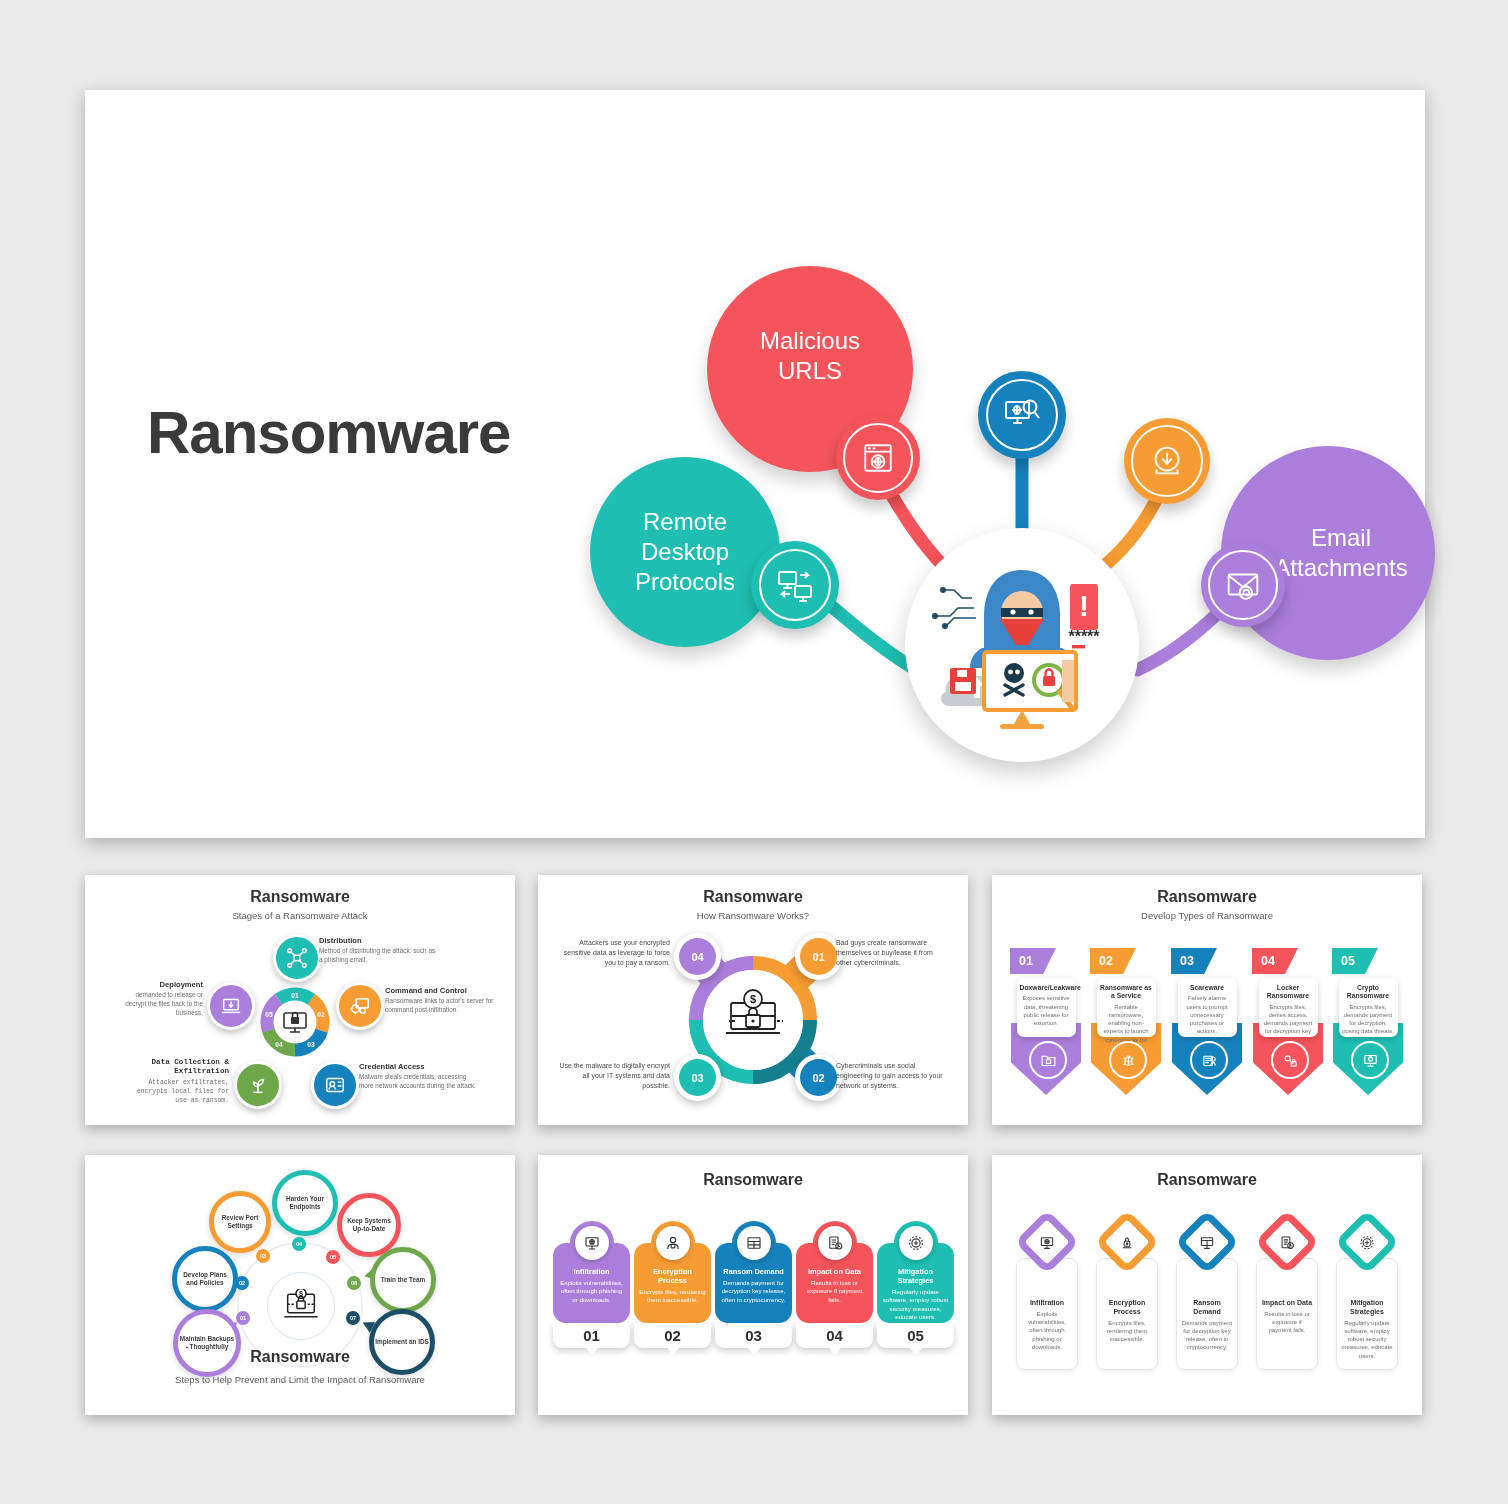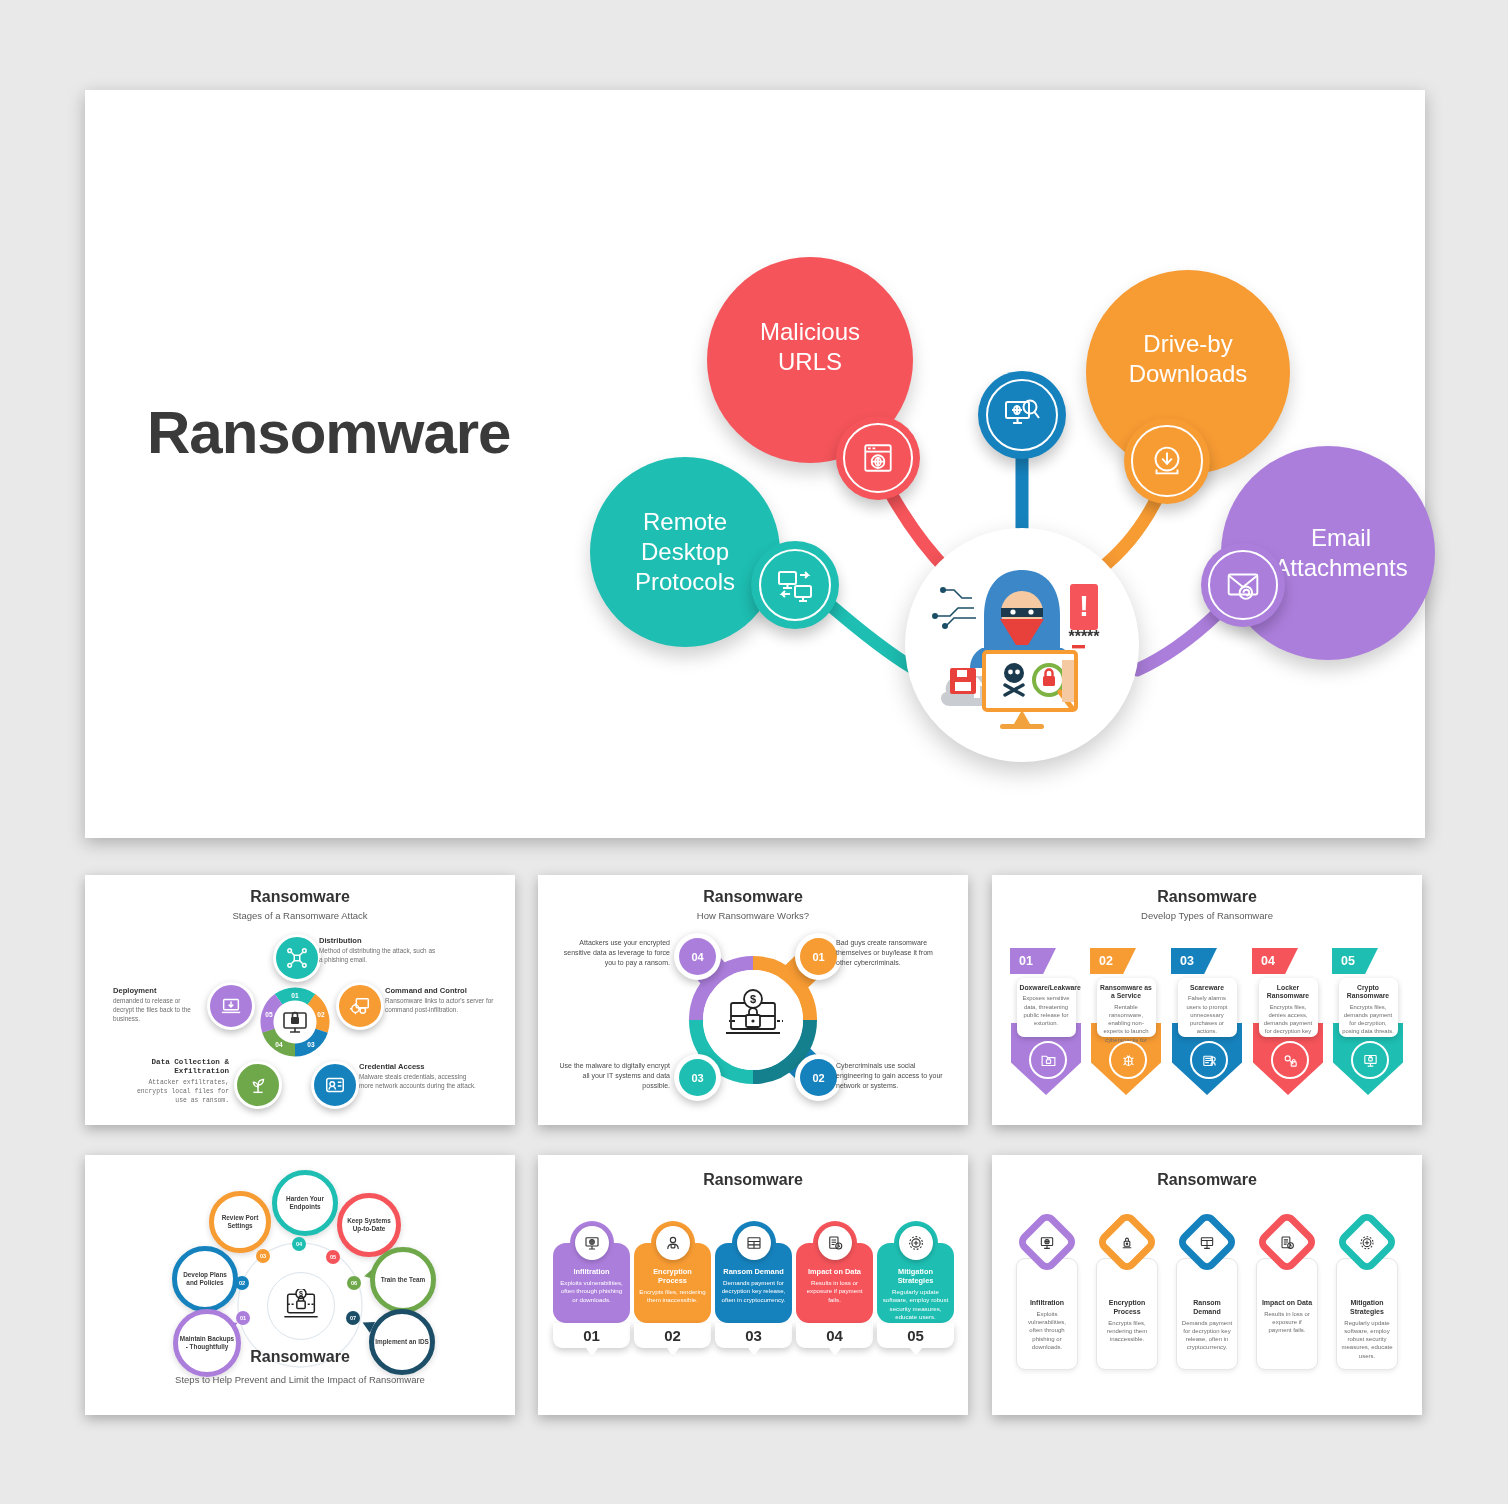--- a/index.html
+++ b/index.html
@@ -80,25 +80,22 @@
 <body>
 
 <div class="canvas">
 
   <div class="slide main-slide">
     <div class="abs main-title">Ransomware</div>
 
     <div class="abs bubble bg-teal" style="left:505px;top:367px;width:190px;height:190px;">
       <div class="lbl" style="width:135px;">Remote Desktop Protocols</div>
     </div>
-    <div class="abs bubble bg-red" style="left:622px;top:167px;width:206px;height:206px;">
+    <div class="abs bubble bg-red" style="left:622px;top:176px;width:206px;height:206px;">
       <div class="lbl" style="width:120px;margin-bottom:26px;">Malicious URLS</div>
-    </div>
-    <div class="abs bubble bg-orange" style="left:1001px;top:180px;width:204px;height:204px;">
-      <div class="lbl" style="width:160px;margin-bottom:26px;">Drive-by Downloads</div>
     </div>
     <div class="abs bubble bg-purple" style="left:1136px;top:356px;width:214px;height:214px;">
       <div class="lbl" style="width:170px;margin-left:26px;">Email Attachments</div>
     </div>
 
     <svg class="abs" style="left:0;top:0;" width="1340" height="748">
       <path d="M 745,515 Q 795,558 828,578" stroke="#1EBEB2" stroke-width="13" fill="none" stroke-linecap="round"></path>
       <path d="M 805,402 Q 832,450 864,482" stroke="#F4545A" stroke-width="13" fill="none" stroke-linecap="round"></path>
       <path d="M 937,366 L 937,444" stroke="#1682BD" stroke-width="13" fill="none" stroke-linecap="round"></path>
       <path d="M 1072,408 Q 1050,452 1014,480" stroke="#F79B33" stroke-width="13" fill="none" stroke-linecap="round"></path>
@@ -281,21 +278,21 @@
       <div class="tiny-d">Ransomware links to actor's server for command post-infiltration.</div>
     </div>
     <div class="abs" style="left:274px;top:187px;width:122px;">
       <div class="tiny-t">Credential Access</div>
       <div class="tiny-d">Malware steals credentials, accessing more network accounts during the attack.</div>
     </div>
     <div class="abs" style="left:42px;top:183px;width:102px;text-align:right;font-family:Liberation Mono, monospace;">
       <div class="tiny-t">Data Collection &amp; Exfiltration</div>
       <div class="tiny-d">Attacker exfiltrates, encrypts local files for use as ransom.</div>
     </div>
-    <div class="abs" style="left:28px;top:111px;width:90px;">
+    <div class="abs" style="left:28px;top:105px;width:90px;text-align:right;">
       <div class="tiny-t">Deployment</div>
       <div class="tiny-d">demanded to  release or decrypt the files back to the business.</div>
     </div>
   </div>
 
   <div class="slide thumb r1 c2">
     <div class="abs s-title">Ransomware</div>
     <div class="abs s-sub">How Ransomware Works?</div>
 
     <svg class="abs" style="left:0;top:0;" width="430" height="250">

